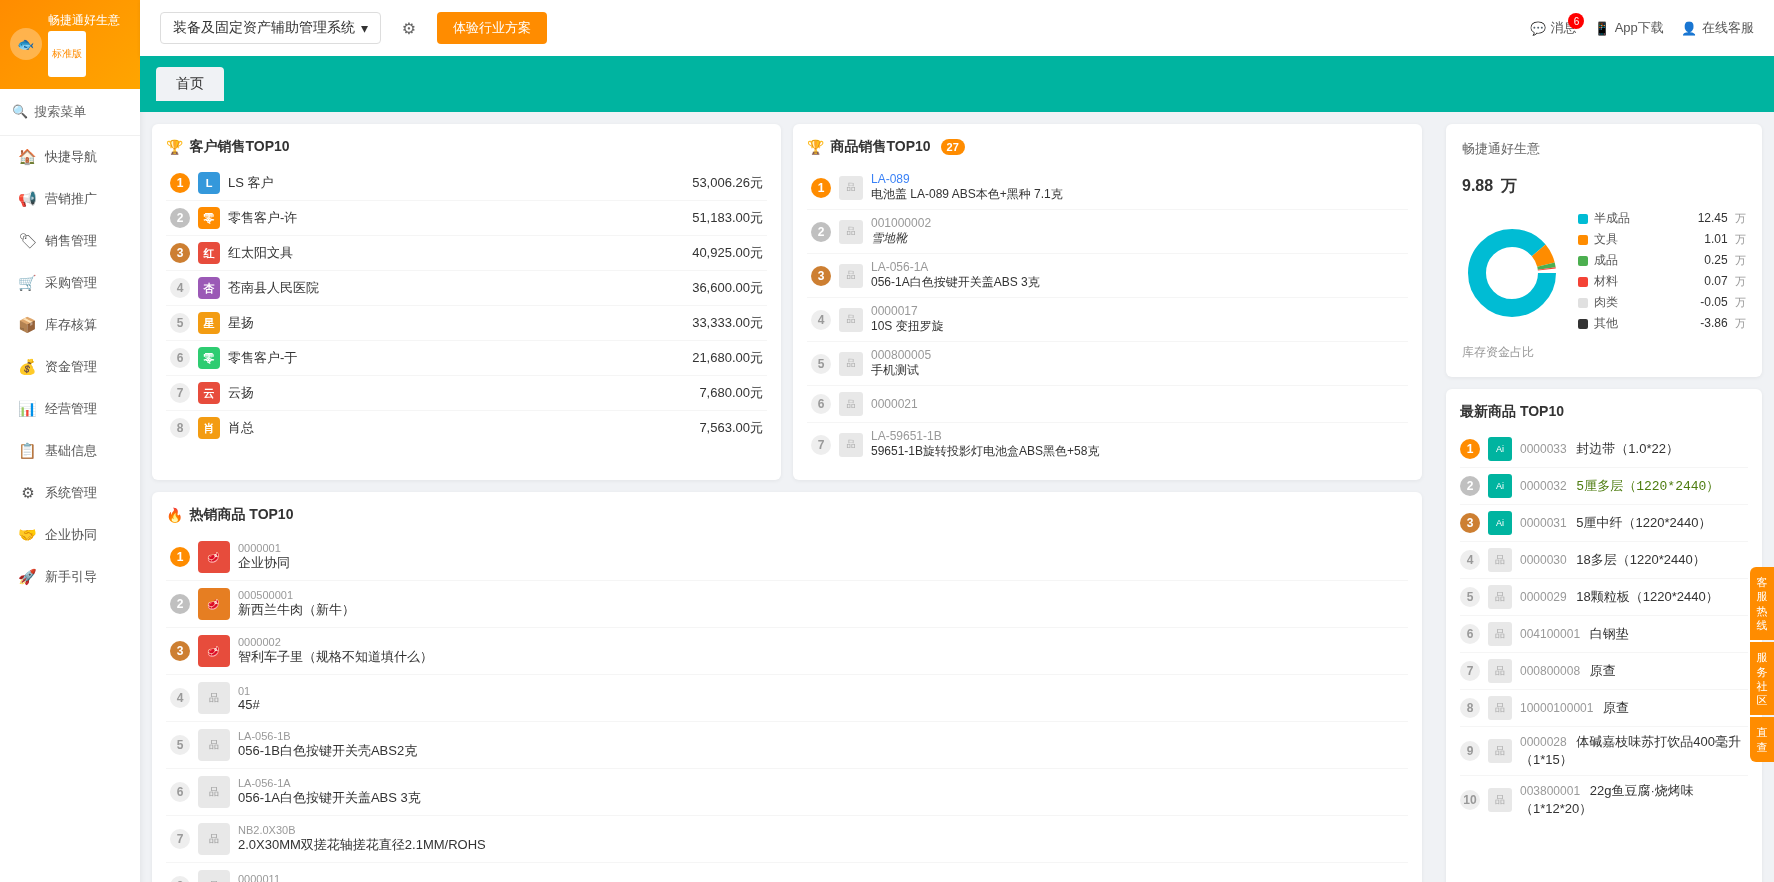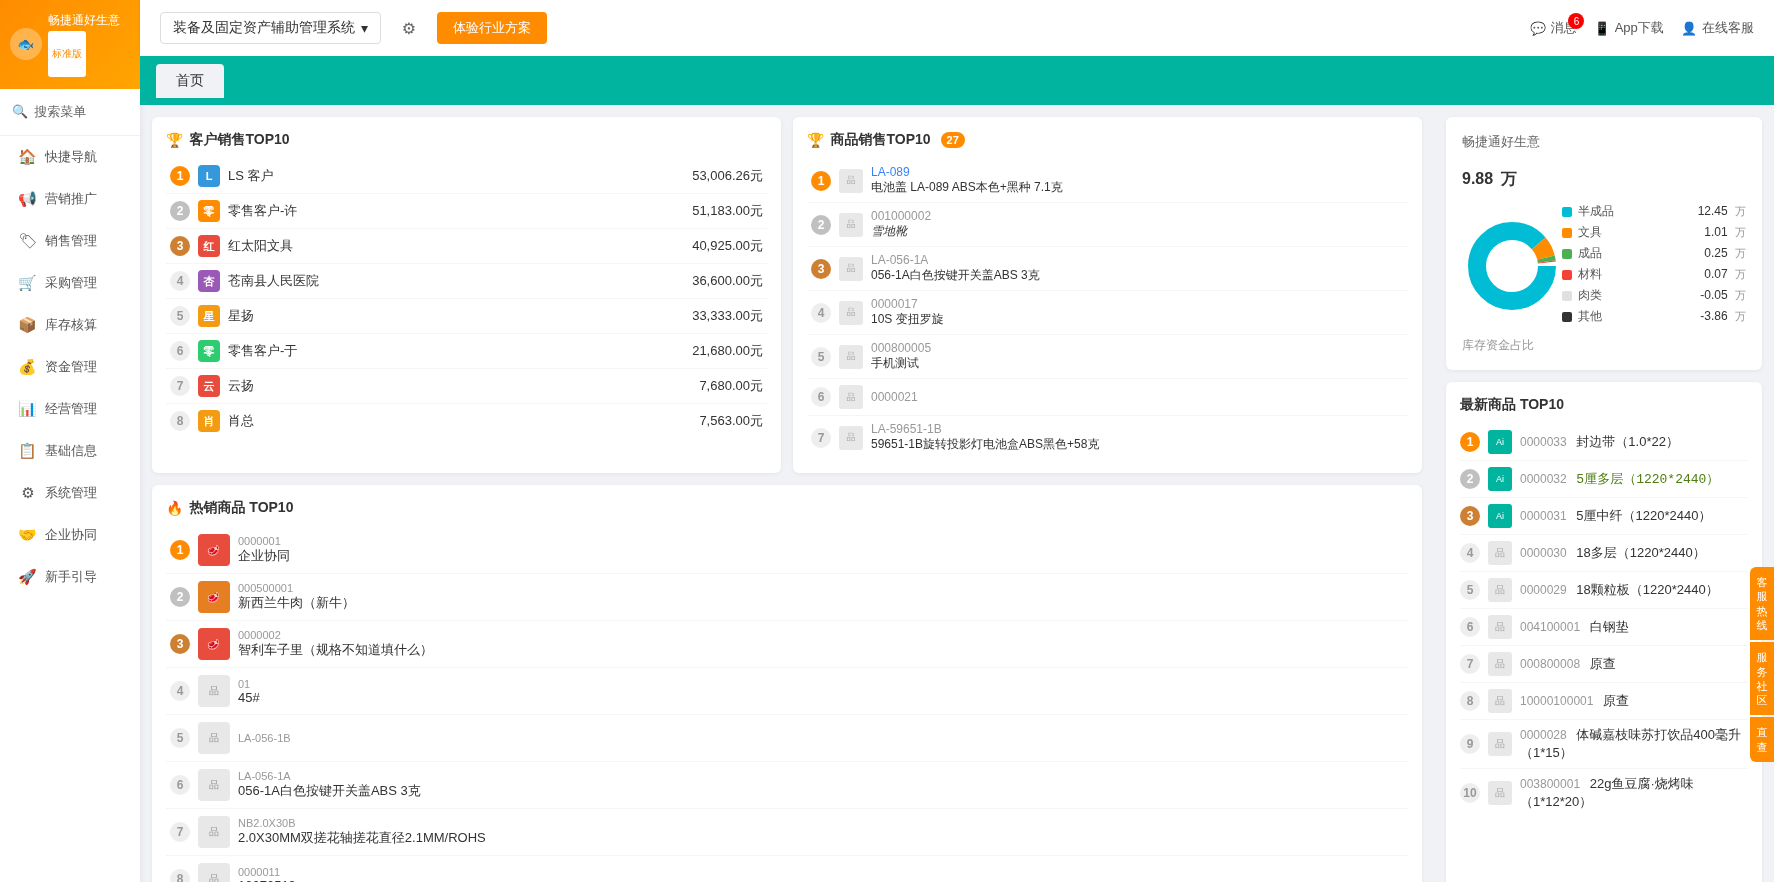--- a/index.html
+++ b/index.html
@@ -154,21 +154,21 @@
       width: 16px;
       height: 16px;
       border-radius: 50%;
       display: flex;
       align-items: center;
       justify-content: center;
     }
 
     
     .tab-nav {
-      height: 49px;
+      height: 56px;
       background: #00b4a0;
       display: flex;
       align-items: center;
       padding: 0 16px;
       flex-shrink: 0;
     }
     .tab-item {
       padding: 8px 20px;
       color: #fff;
       font-size: 14px;
@@ -315,20 +315,21 @@
       font-size: 28px;
       font-weight: bold;
       color: #333;
       margin-bottom: 12px;
     }
     .inventory-amount span { font-size: 16px; }
 
     .chart-area {
       display: flex;
       align-items: center;
+      gap: 16px;
       margin-top: 8px;
     }
     .donut-chart {
       width: 100px;
       height: 100px;
       flex-shrink: 0;
     }
     .legend {
       flex: 1;
       font-size: 12px;
@@ -678,20 +679,21 @@
     <div class="product-info">
       <div class="product-code">01</div>
       <div class="product-name">45#</div>
     </div>
   </div>
             <div class="hot-product-row">
     <div class="rank-num rank-other">5</div>
     <div class="product-thumb">品</div>
     <div class="product-info">
       <div class="product-code">LA-056-1B</div>
+      <div class="product-name">056-1B白色按键开关壳ABS2克</div>
     </div>
   </div>
             <div class="hot-product-row">
     <div class="rank-num rank-other">6</div>
     <div class="product-thumb">品</div>
     <div class="product-info">
       <div class="product-code">LA-056-1A</div>
       <div class="product-name">056-1A白色按键开关盖ABS 3克</div>
     </div>
   </div>

